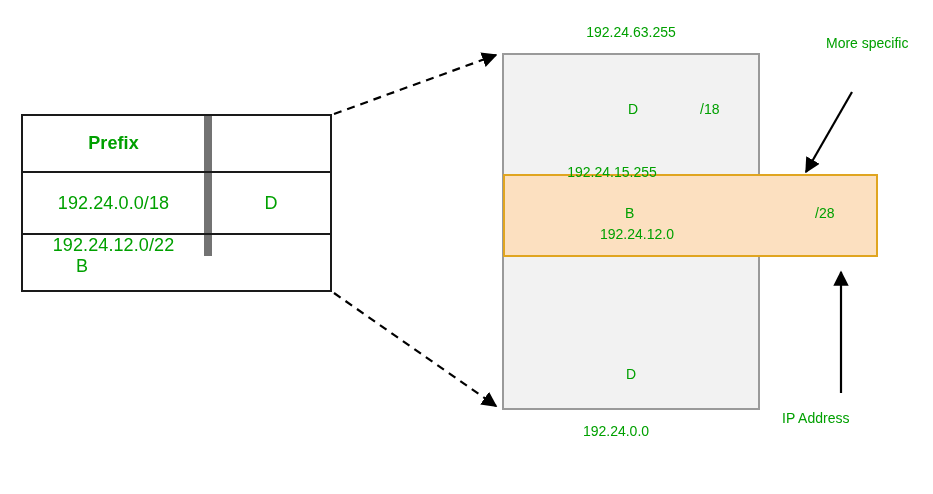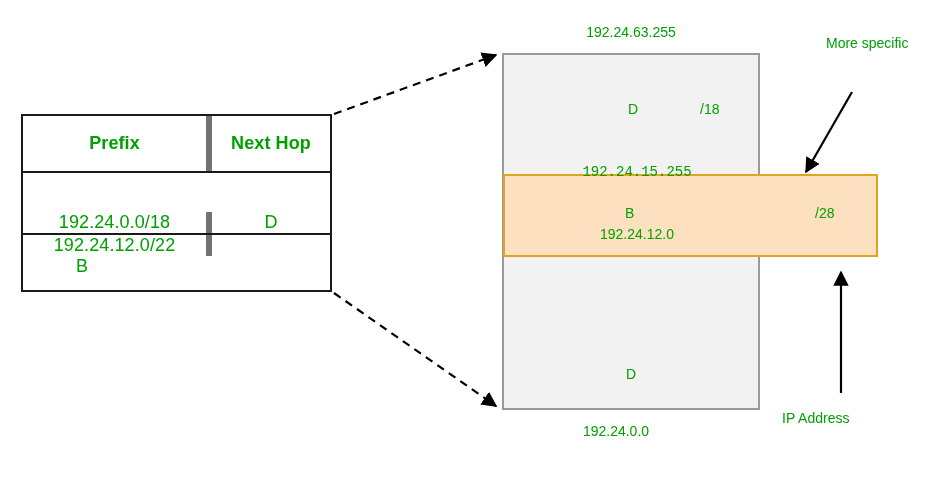--- a/index.html
+++ b/index.html
@@ -31,34 +31,34 @@
     border: 2px solid #1a1a1a;
     box-sizing: border-box;
     background: #ffffff;
   }
   .rt-row {
     display: flex;
     width: 100%;
     box-sizing: border-box;
   }
   .rt-row.r0 { height: 57px; border-bottom: 2px solid #1a1a1a; }
-  .rt-row.r1 { height: 62px; border-bottom: 2px solid #1a1a1a; align-items: flex-end; }
+  .rt-row.r1 { height: 62px; border-bottom: 2px solid #1a1a1a; }
   .rt-row.r2 { height: 55px; flex-direction: column; }
   .rt-cell {
     display: flex;
     align-items: center;
     justify-content: center;
     box-sizing: border-box;
     color: #00a000;
     font-size: 18px;
     letter-spacing: 0.1px;
   }
   .rt-cell.c0 {
     width: 189px;
-    border-right: 6px solid #737373;
+    border-right: 8px solid #737373;
   }
   .rt-cell.c1 {
     width: 118px;
   }
   .rt-head { font-weight: bold; }
 
   
   .space-box {
     position: absolute;
     left: 502px;
@@ -85,21 +85,21 @@
     position: absolute;
     color: #00a000;
     font-size: 14px;
     white-space: nowrap;
   }
   .lbl.ctr { transform: translateX(-50%); }
 
   .lbl-top      { left: 631px; top: 24px; }
   .lbl-d18-d    { left: 628px; top: 101px; }
   .lbl-d18-p    { left: 700px; top: 101px; }
-  .lbl-mid-hi   { left: 637px; top: 164px; font-family: Liberation Mono, monospace; }
+  .lbl-mid-hi   { left: 612px; top: 164px; }
   .lbl-b        { left: 625px; top: 205px; }
   .lbl-p22      { left: 815px; top: 205px; }
   .lbl-mid-lo   { left: 637px; top: 226px; }
   .lbl-d-bot    { left: 631px; top: 366px; }
   .lbl-bottom   { left: 616px; top: 423px; text-align: right; }
   .lbl-more     { left: 826px; top: 29px; line-height: 28px; white-space: normal; width: 92px; }
   .lbl-ip       { left: 782px; top: 410px; }
 
   svg.overlay {
     position: absolute;
@@ -111,21 +111,20 @@
   }
 </style>
 </head>
 <body>
 
 <div id="stage">
 
   <div class="route-table">
     <div class="rt-row r0">
       <div class="rt-cell c0 rt-head">Prefix</div>
-      <div class="rt-cell c1 rt-head">Next Hop</div>
     </div>
     <div class="rt-row r1">
       <div class="rt-cell c0">192.24.0.0/18</div>
       <div class="rt-cell c1">D</div>
     </div>
     <div class="rt-row r2">
       <div class="rt-cell c0">192.24.12.0/22</div>
       <div class="rt-cell c1">B</div>
     </div>
   </div>

